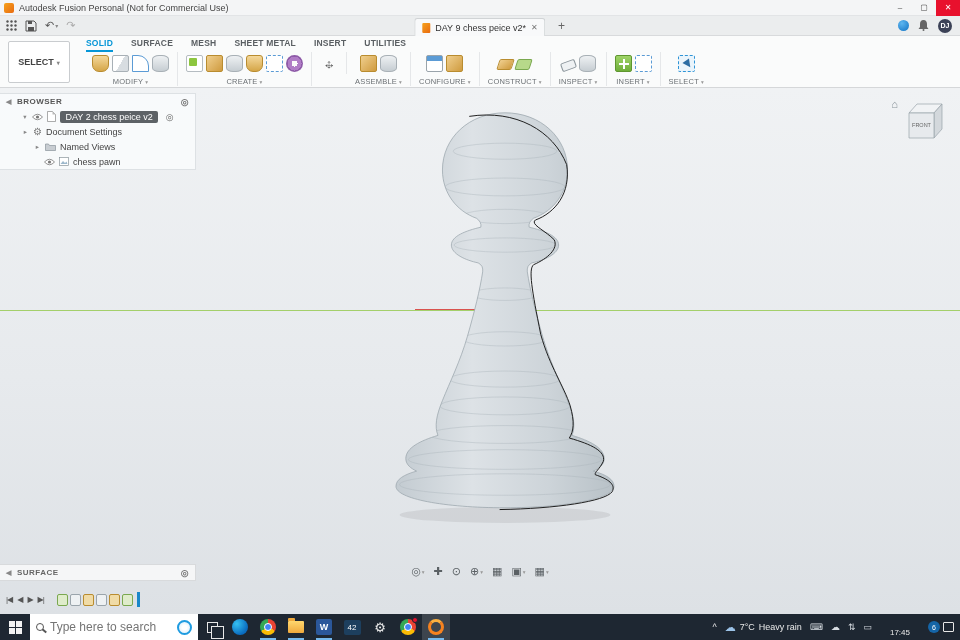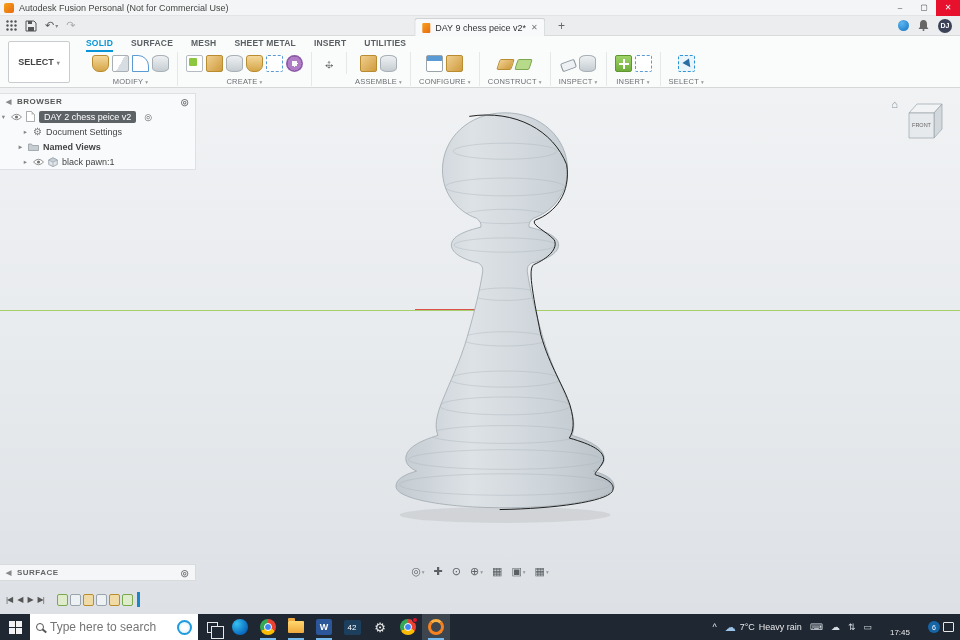--- a/index.html
+++ b/index.html
@@ -354,57 +354,55 @@
       <polygon points="7,17 32,17 32,42 7,42" fill="#e7eaed" stroke="#9aa4ab" stroke-width="0.7"></polygon>
       <text x="19.5" y="31" font-size="5.5" text-anchor="middle" fill="#666" font-family="Liberation Sans, sans-serif">FRONT</text>
     </svg>
 
     <div class="browser">
       <div class="br-header">
         <span class="back">◀</span>
         <span>BROWSER</span>
         <span class="target">◎</span>
       </div>
-      <div class="brow" style="">
+      <div class="brow" style="justify-content:center;">
         <span class="tri">▾</span>
         <svg class="eye" width="11" height="8" viewBox="0 0 11 8">
             <path d="M.5 4 Q5.5 -1.5 10.5 4 Q5.5 9.5 .5 4z" fill="#fff" stroke="#777" stroke-width="0.8"></path>
             <circle cx="5.5" cy="4" r="1.6" fill="#777"></circle>
           </svg>
         <svg width="9" height="11" viewBox="0 0 9 11">
             <path d="M.5 .5 h5 l3 3 v7 h-8z" fill="#fff" stroke="#888" stroke-width="0.7"></path>
             <path d="M5.5 .5 l3 3 h-3z" fill="#bbb"></path>
           </svg>
         <span class="sel">DAY 2 chess peice v2</span>
         <span class="target">◎</span>
       </div>
       <div class="brow" style="padding-left:22px;">
         <span class="tri">▸</span>
         <span class="gear">⚙</span>
         <span>Document Settings</span>
       </div>
-      <div class="brow" style="padding-left:17px;font-weight:bold;">
+      <div class="brow" style="padding-left:34px;">
         <span class="tri">▸</span>
         <svg width="11" height="9" viewBox="0 0 11 9">
             <path d="M.5 2 h3 l1 1.5 h6 v5 h-10z" fill="#c8cdd2" stroke="#8a949b" stroke-width="0.7"></path>
           </svg>
         <span>Named Views</span>
       </div>
-      <div class="brow" style="padding-left:22px;">
-        <span class="tri">▸</span>
+      <div class="brow" style="padding-left:44px;">
         <svg class="eye" width="11" height="8" viewBox="0 0 11 8">
             <path d="M.5 4 Q5.5 -1.5 10.5 4 Q5.5 9.5 .5 4z" fill="#fff" stroke="#777" stroke-width="0.8"></path>
             <circle cx="5.5" cy="4" r="1.6" fill="#777"></circle>
           </svg>
-        <svg width="10" height="10" viewBox="0 0 10 10">
-            <path d="M5 .8 9.3 3v4.5L5 9.6.7 7.5V3z" fill="#dfe5ea" stroke="#8a949b" stroke-width="0.7"></path>
-            <path d="M5 .8 9.3 3 5 5.2.7 3z" fill="#c7d0d8" stroke="#8a949b" stroke-width="0.5"></path>
-            <path d="M5 5.2v4.4" stroke="#8a949b" stroke-width="0.5"></path>
-          </svg>
-        <span>black pawn:1</span>
+        <svg width="10" height="9" viewBox="0 0 10 9">
+            <rect x="0.5" y="0.5" width="9" height="8" fill="#fff" stroke="#8a949b" stroke-width="0.7"></rect>
+            <path d="M1.5 7 4 4l2 2 1.5-1.5L8.5 7z" fill="#9db8cc"></path>
+          </svg>
+        <span>chess pawn</span>
       </div>
     </div>
 
     <div class="comments">
       <span class="back">◀</span>
       <span>SURFACE</span>
       <span class="target">◎</span>
     </div>
 
     <div class="view-controls">

